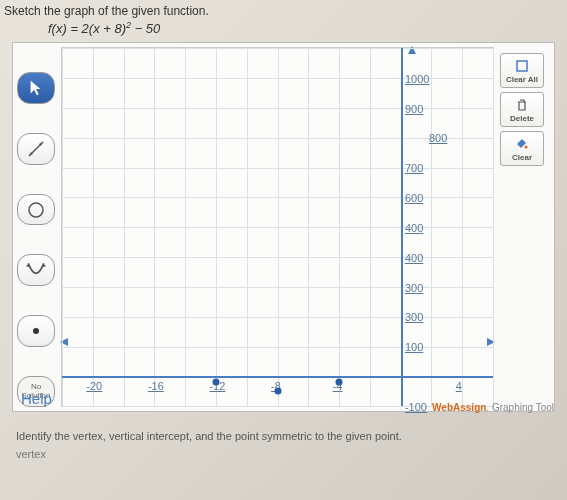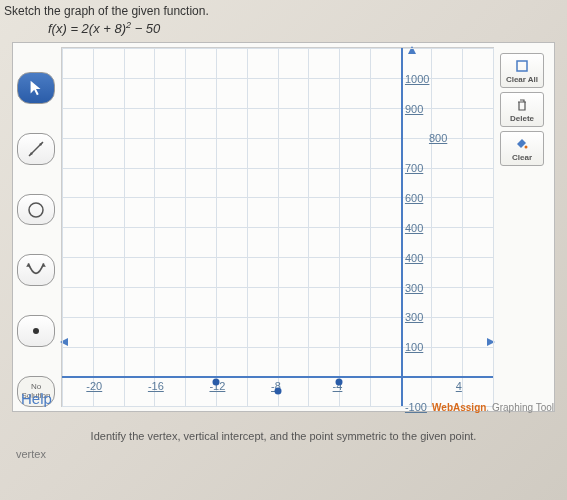--- a/index.html
+++ b/index.html
@@ -89,21 +89,21 @@
   .point { position:absolute; width:7px; height:7px; background:#2a5ca8; border-radius:50%; transform:translate(-50%,-50%); }
   .help-icon {
     position: absolute;
     left: 6px; bottom: 6px;
     width: 28px; height: 14px;
     font-size: 15px; color: #4a7cc4;
     display:flex; align-items:center; gap:2px;
   }
   .footer-text { text-align:right; font-size:10px; color:#888; margin-top:4px; }
   .footer-text b { color:#d96a1a; font-weight:bold; }
-  .question-text { padding: 10px 16px 6px; font-size: 11px; color:#555;text-align:center; }
+  .question-text { padding: 10px 16px 6px; font-size: 11px; color:#555; }
   .answer-row { padding: 0 16px; font-size: 11px; color:#777; display:flex; align-items:center; gap:8px; }
   .answer-label { width: 60px; }
   .answer-expr { flex:1; text-align:center; font-size:11px; color:#555; }
   .answer-input {
     border: 1px solid #3a8abf;
     border-radius: 10px;
     padding: 2px 10px;
     font-size: 10px;
     color: #555;
     width: 90px;

